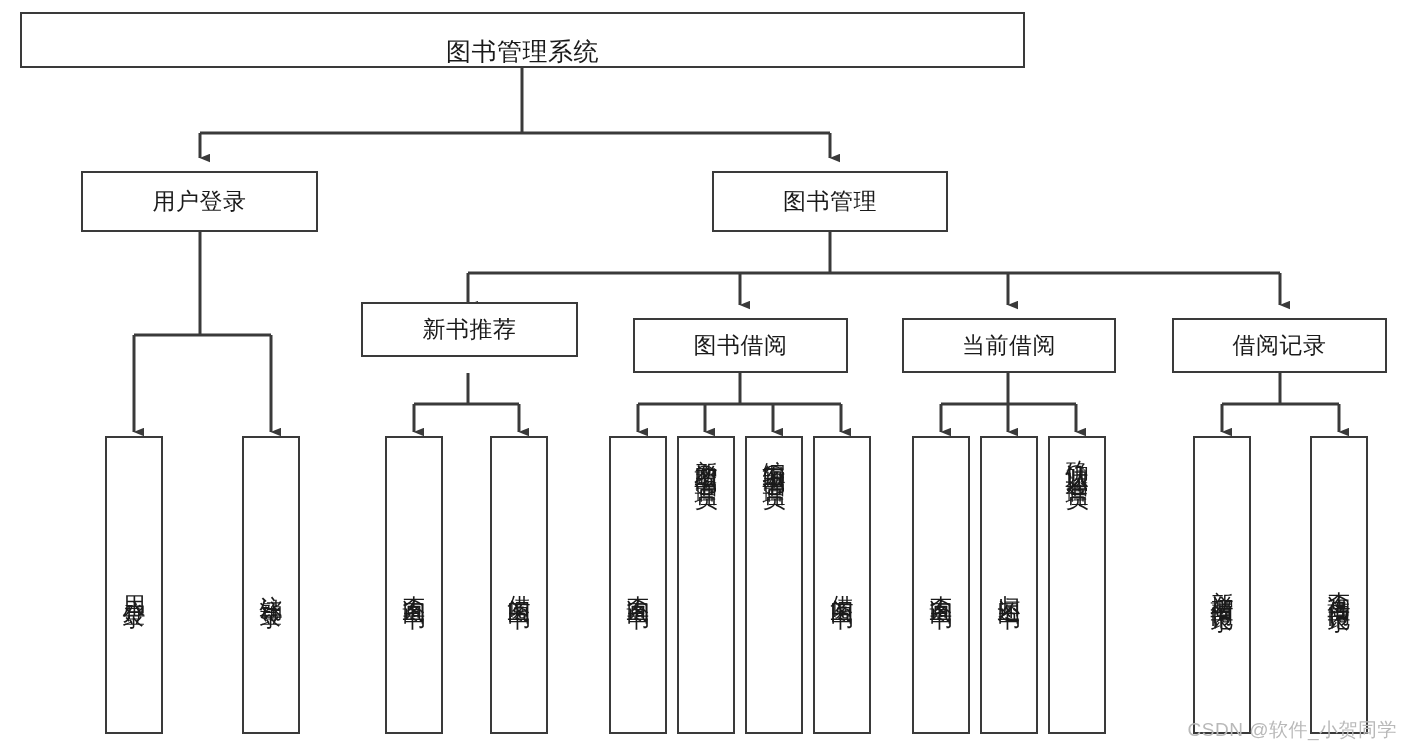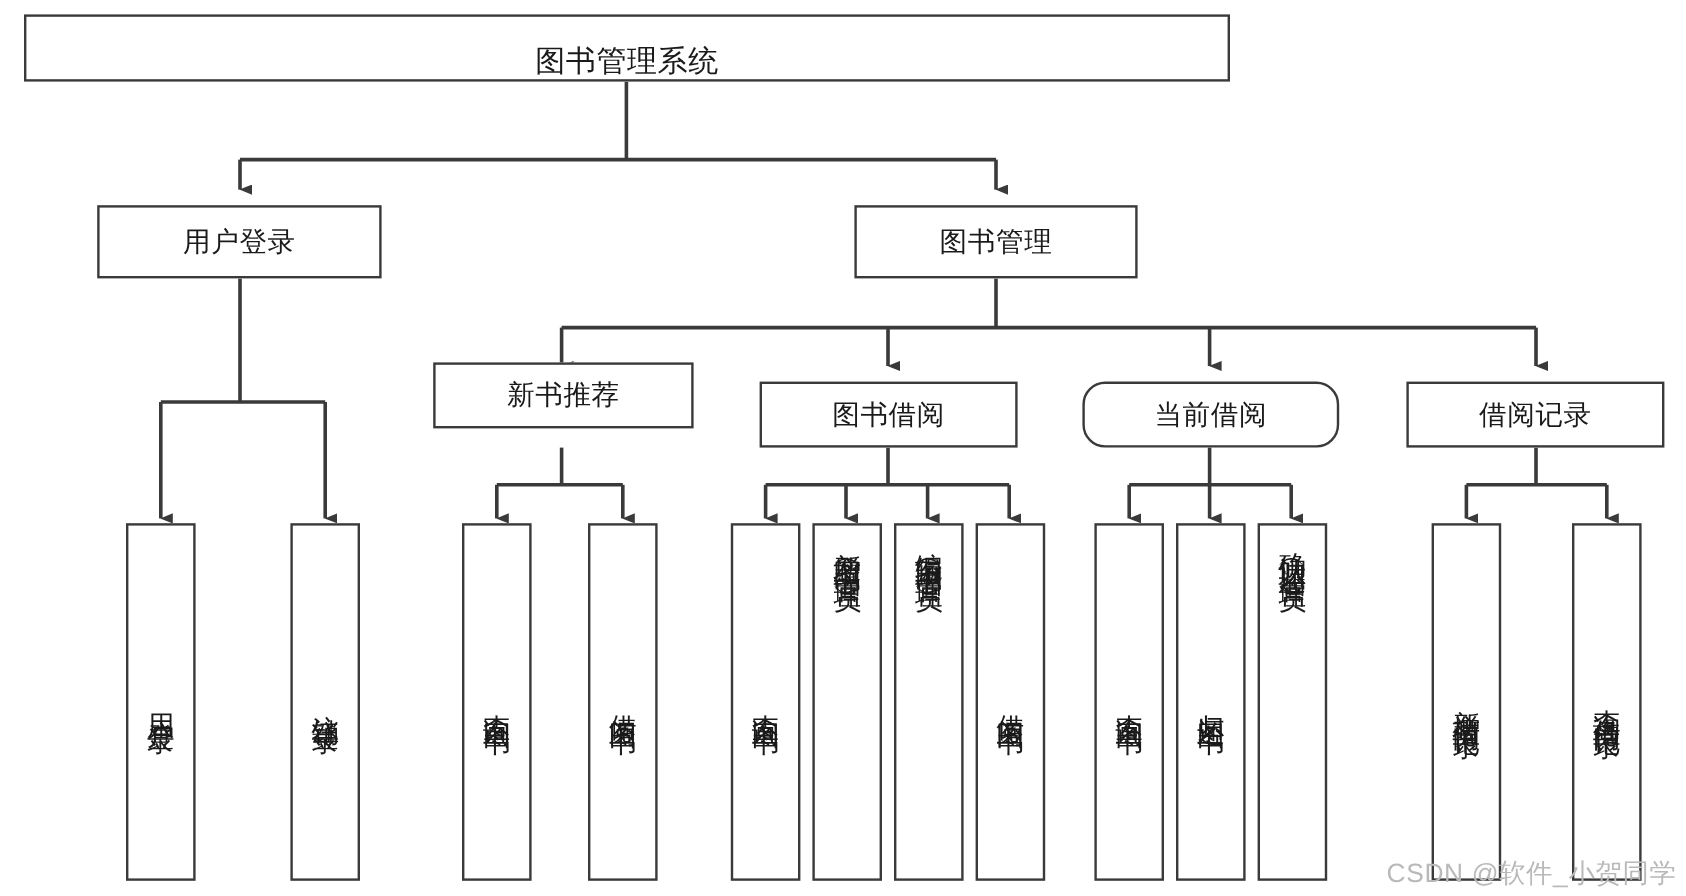--- a/index.html
+++ b/index.html
@@ -74,21 +74,21 @@
     
     align-self: flex-start;
   }
   .leaf.leaf-top {
     align-items: flex-start;
   }
   .watermark {
     position: absolute;
     right: 8px;
     bottom: 4px;
-    font-size: 22px;
+    font-size: 19px;
     color: #b9b9b9;
     white-space: nowrap;
     letter-spacing: 0.5px;
   }
 </style>
 </head>
 <body>
 
 <div id="diagram-root">
 
@@ -152,21 +152,21 @@
   <div class="node level-2" style="left:712px; top:171px; width:236px; height:61px;">
     <span class="node-label">图书管理</span>
   </div>
 
   <div class="node level-3" style="left:361px; top:302px; width:217px; height:55px;">
     <span class="node-label">新书推荐</span>
   </div>
   <div class="node level-3" style="left:633px; top:318px; width:215px; height:55px;">
     <span class="node-label">图书借阅</span>
   </div>
-  <div class="node level-3" style="left:902px; top:318px; width:214px; height:55px;border-radius:19px;">
+  <div class="node level-3" style="left:902px; top:318px; width:214px; height:55px;">
     <span class="node-label">当前借阅</span>
   </div>
   <div class="node level-3" style="left:1172px; top:318px; width:215px; height:55px;">
     <span class="node-label">借阅记录</span>
   </div>
 
   <div class="node leaf" style="left:105px; top:436px; width:58px; height:298px;">
     <span class="node-label">用户登录</span>
   </div>
   <div class="node leaf" style="left:242px; top:436px; width:58px; height:298px;">

